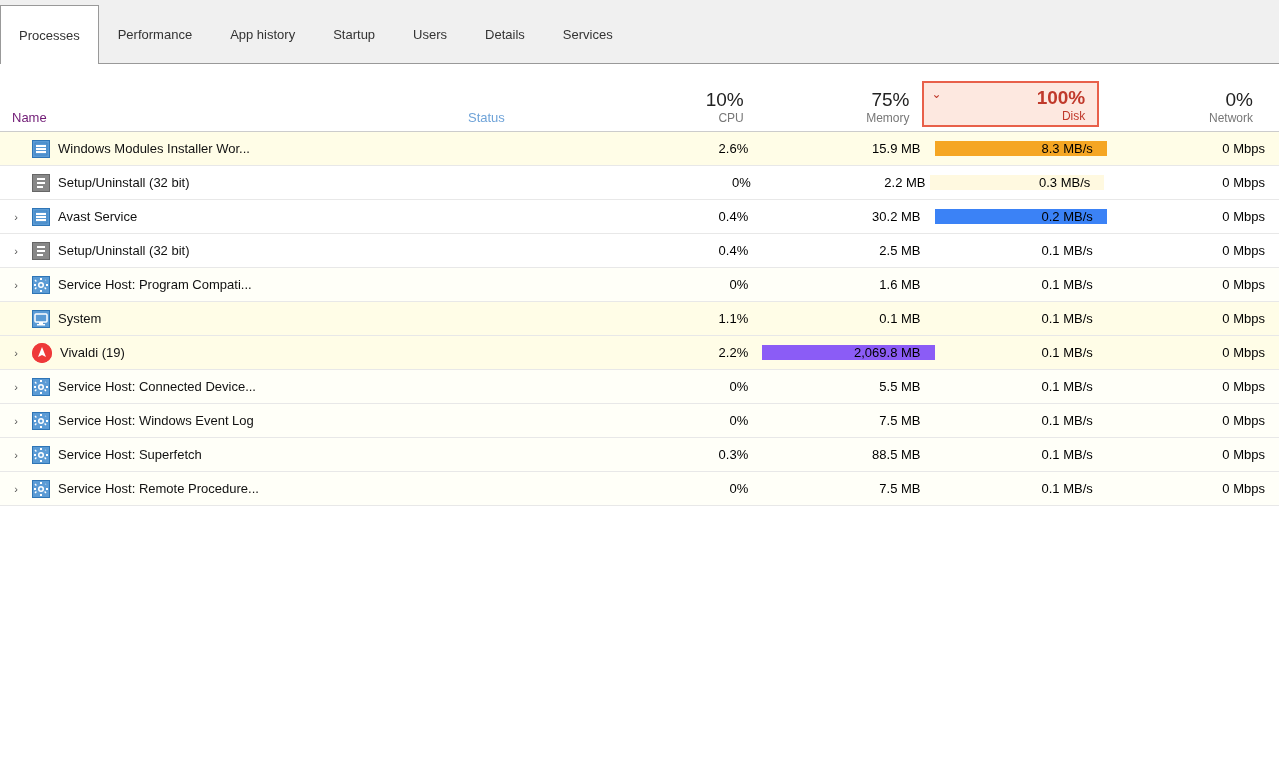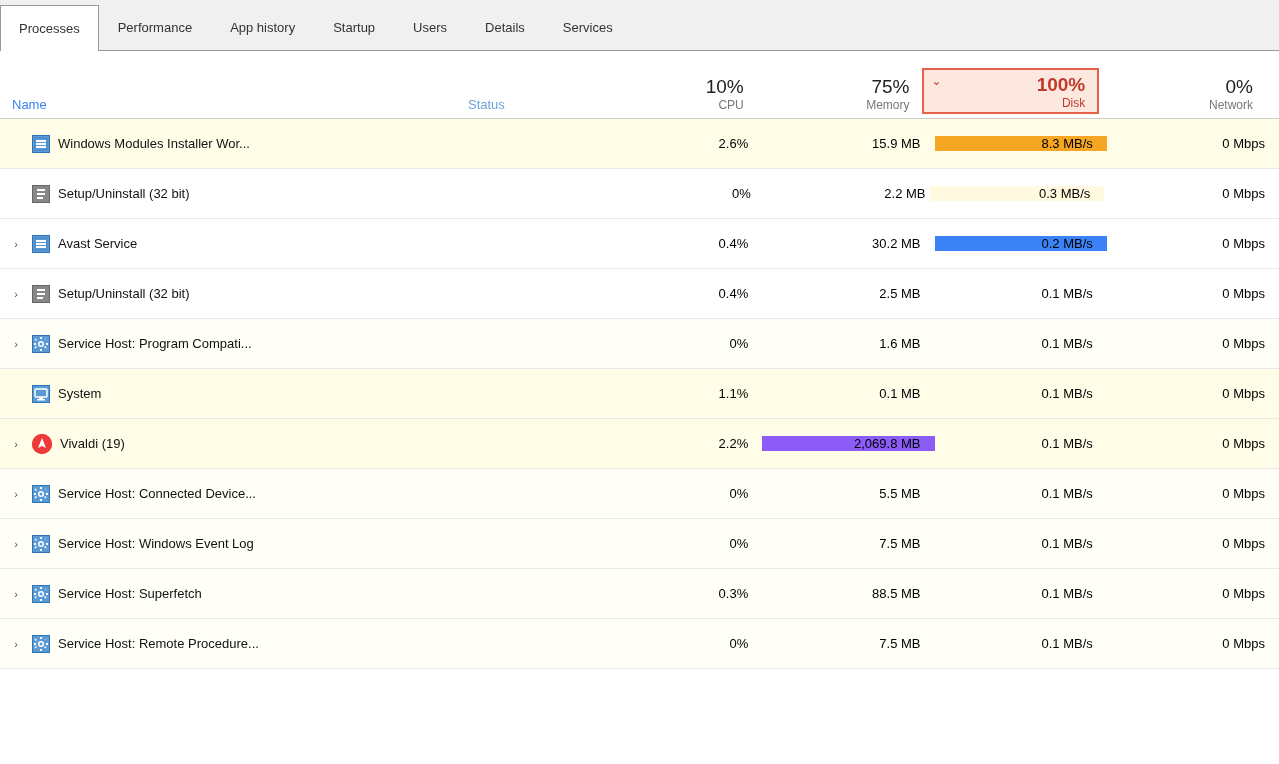--- a/index.html
+++ b/index.html
@@ -12,21 +12,21 @@
       height: 764px;
       overflow: hidden;
     }
 
     
     .tab-bar {
       display: flex;
       align-items: stretch;
       background: #f0f0f0;
       border-bottom: 1px solid #999;
-      height: 51px;
+      height: 64px;
       padding-top: 4px;
     }
     .tab {
       display: flex;
       align-items: center;
       padding: 0 18px;
       cursor: pointer;
       font-size: 13px;
       color: #333;
       border: 1px solid transparent;
@@ -59,21 +59,21 @@
       align-items: flex-end;
       border-bottom: 1px solid #ccc;
       padding-bottom: 4px;
       background: #fff;
       height: 68px;
     }
     .col-name-header {
       width: 460px;
       min-width: 460px;
       padding: 0 8px 2px 12px;
-      color: #3b82f6;
+      color: #701a75;
       font-size: 13px;
       display: flex;
       align-items: flex-end;
     }
     .col-status-header {
       width: 130px;
       min-width: 130px;
       padding: 0 8px 2px 8px;
       color: #6fa3d8;
       font-size: 13px;
@@ -124,21 +124,21 @@
     }
 
     
     .table-body {
       overflow-y: auto;
       height: calc(764px - 50px - 68px);
     }
     .table-row {
       display: flex;
       align-items: center;
-      height: 50px;
+      height: 34px;
       border-bottom: 1px solid #e8e8e8;
       background: #fff;
     }
     .cell-name {
       width: 460px;
       min-width: 460px;
       padding: 0 8px 0 8px;
       display: flex;
       align-items: center;
       gap: 8px;

